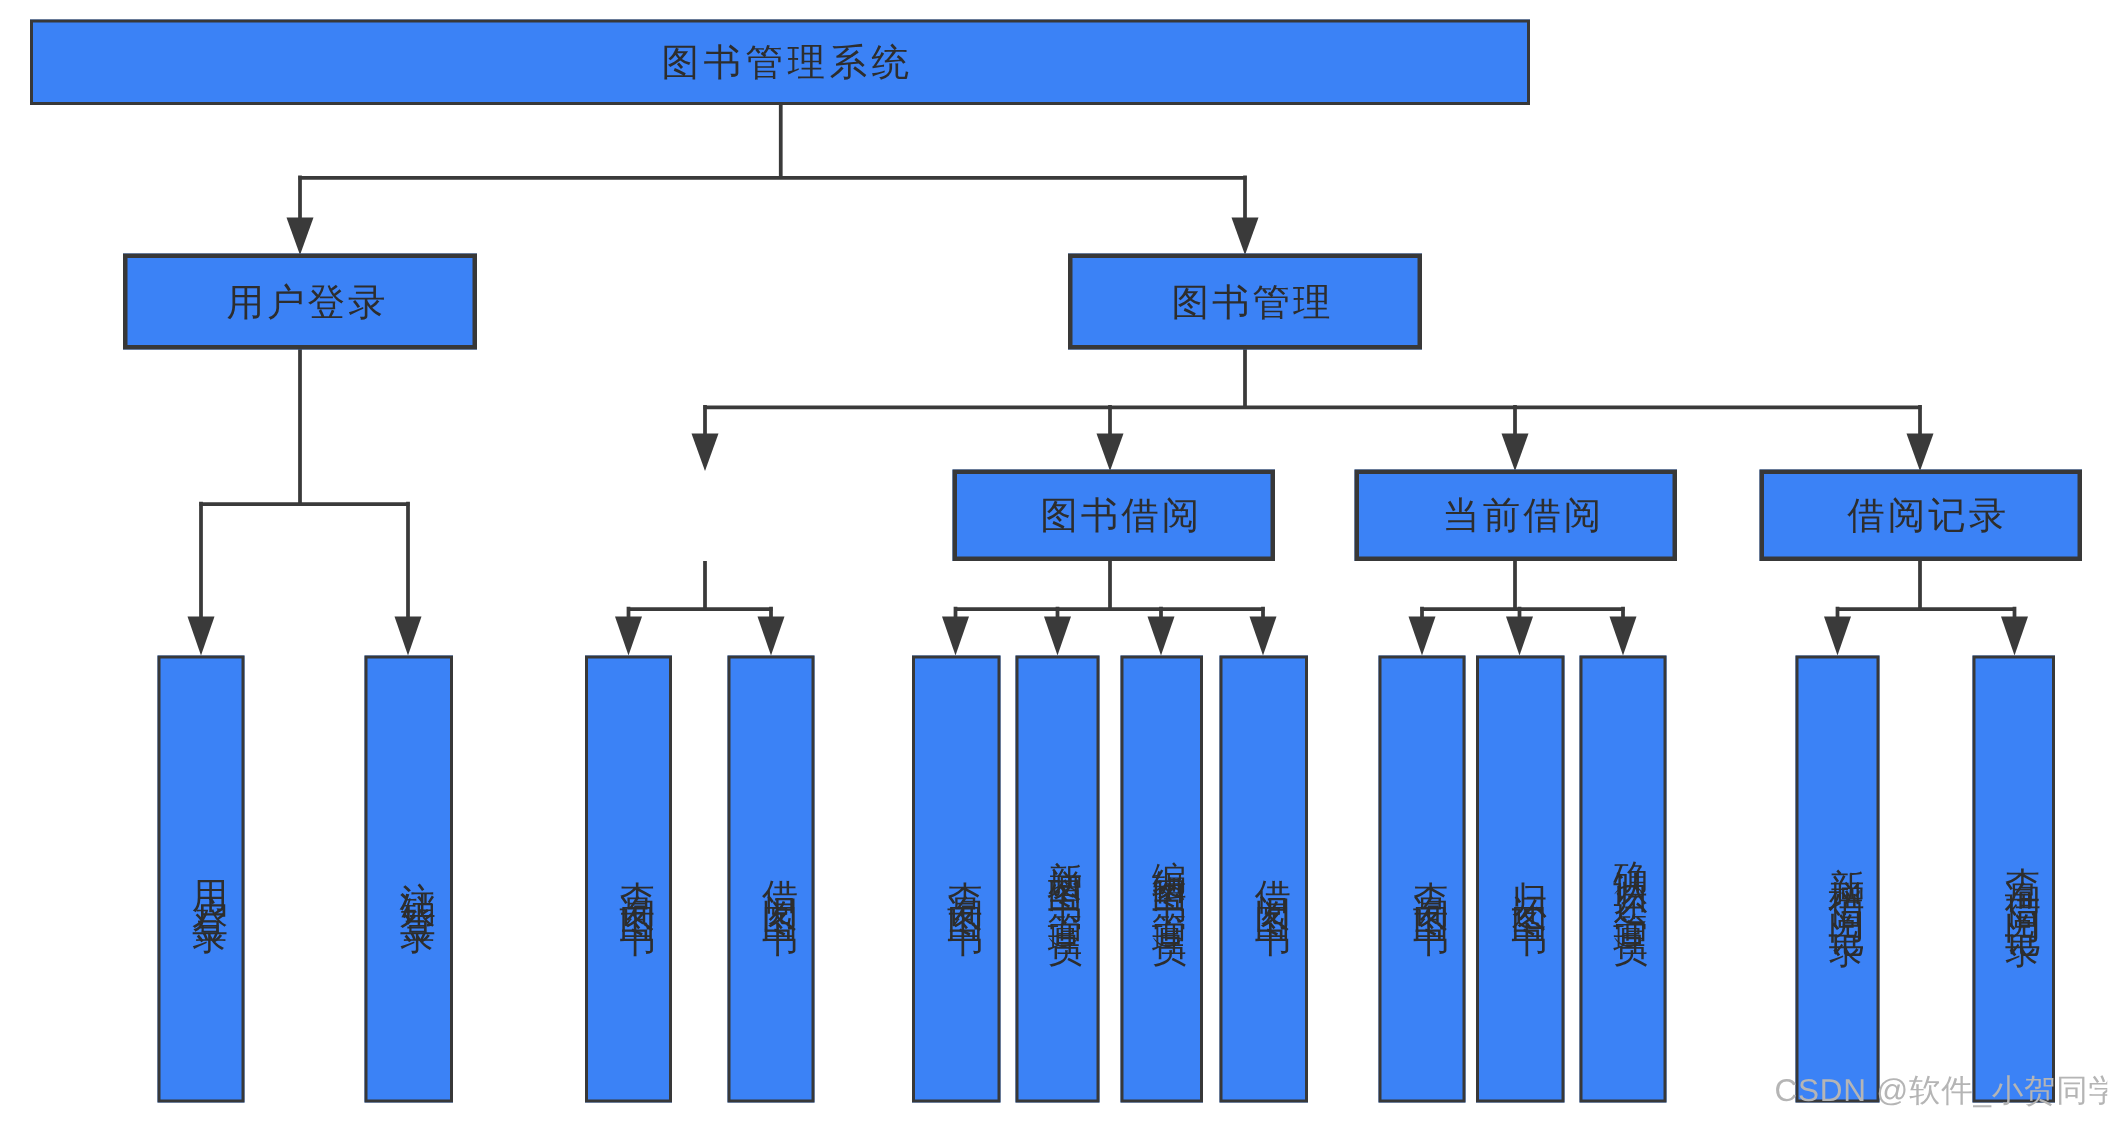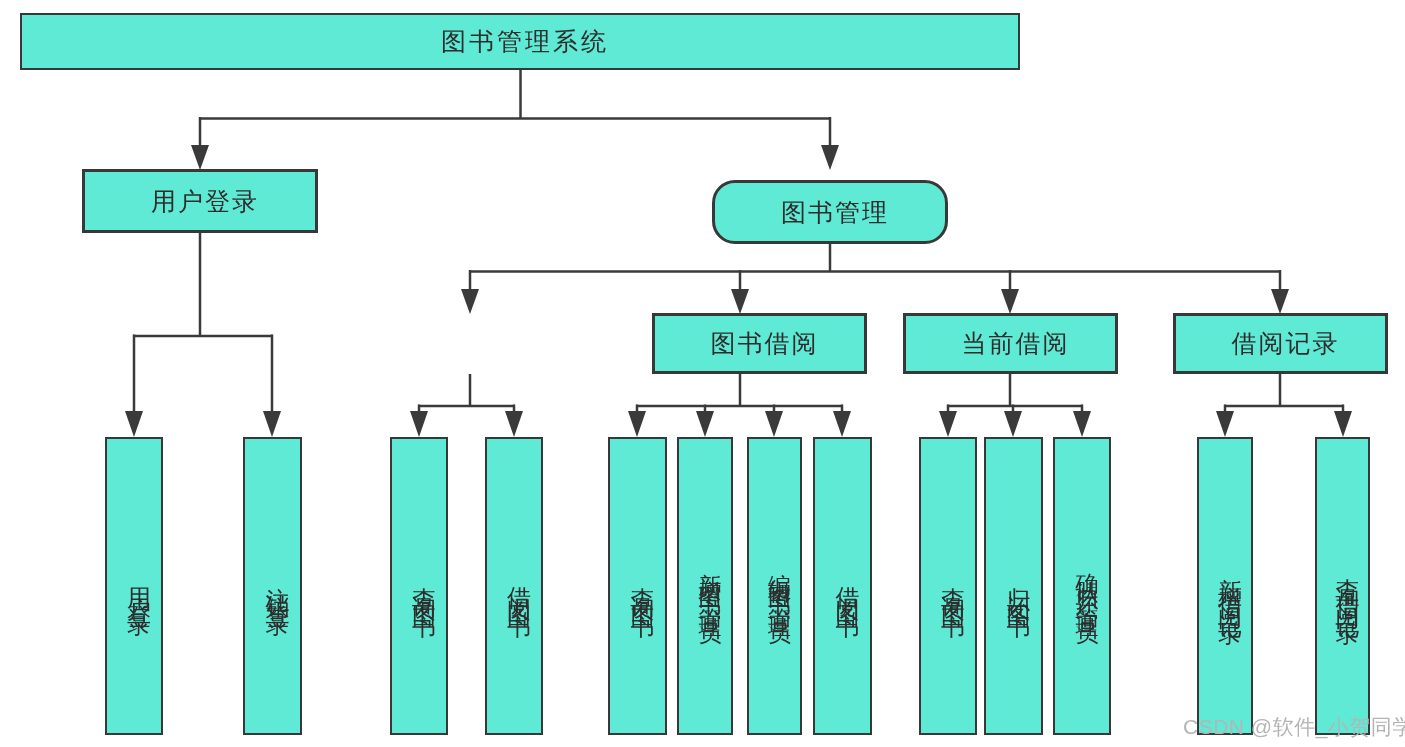--- a/index.html
+++ b/index.html
@@ -17,21 +17,21 @@
   }
   #connector-svg {
     position: absolute;
     left: 0;
     top: 0;
     z-index: 1;
   }
   .box {
     position: absolute;
     box-sizing: border-box;
-    background: #5eead4;
+    background: #3b82f6;
     border: 3px solid #383838;
     display: flex;
     align-items: center;
     justify-content: center;
     color: #2d2d2d;
     z-index: 2;
     padding-left: 10px;
   }
   .box.thin { border-width: 2px; }
   .h-label {
@@ -146,25 +146,25 @@
     </g>
   </svg>
 
   <div class="box root thin" style="left:20px; top:13px; width:1000px; height:57px;">
     <span class="h-label">图书管理系统</span>
   </div>
 
   <div class="box" style="left:82px; top:169px; width:236px; height:64px;">
     <span class="h-label">用户登录</span>
   </div>
-  <div class="box" style="left:712px; top:180px; width:236px; height:64px;border-radius:23px;">
+  <div class="box" style="left:712px; top:169px; width:236px; height:64px;">
     <span class="h-label">图书管理</span>
   </div>
 
-  <div class="box" style="left:652px; top:313px; width:215px; height:61px;">
+  <div class="box" style="left:635px; top:313px; width:215px; height:61px;">
     <span class="h-label">图书借阅</span>
   </div>
   <div class="box" style="left:903px; top:313px; width:215px; height:61px;text-align:right;">
     <span class="h-label">当前借阅</span>
   </div>
   <div class="box" style="left:1173px; top:313px; width:215px; height:61px;">
     <span class="h-label">借阅记录</span>
   </div>
 
   <div class="box leaf" style="left:105px; top:437px; width:58px; height:298px;">

